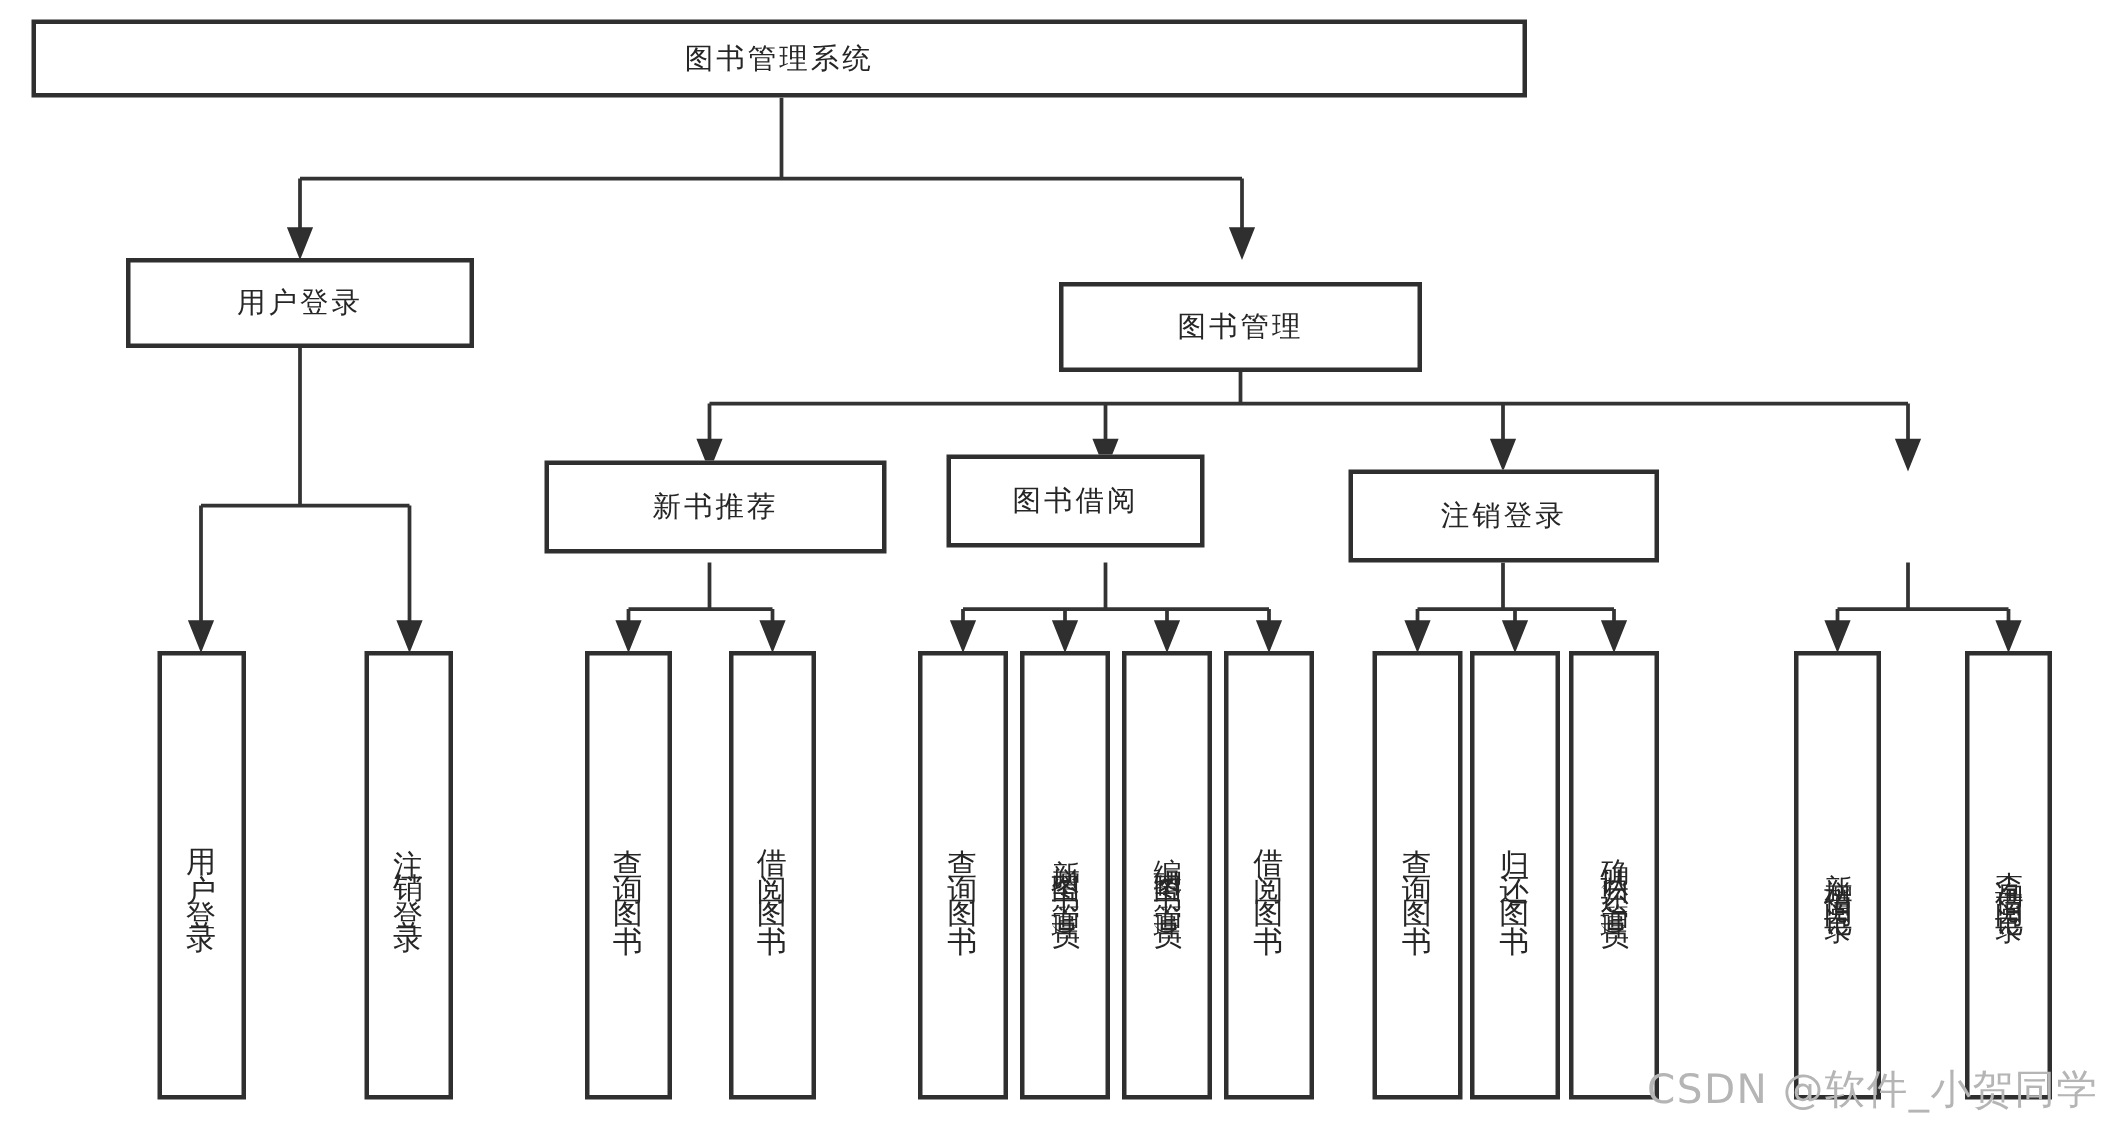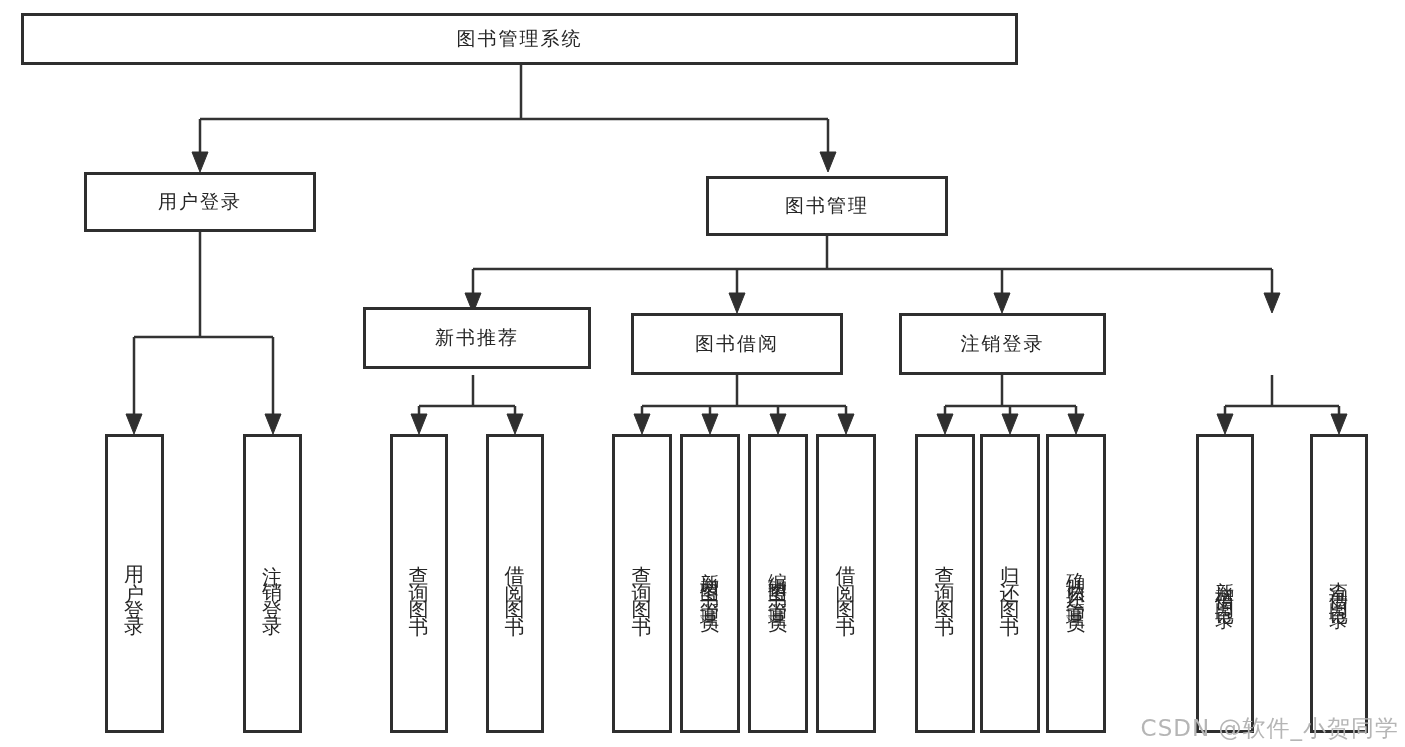--- a/index.html
+++ b/index.html
@@ -58,21 +58,21 @@
     letter-spacing: 17px;
   }
   .v-node span.gap-tight {
     font-size: 19px;
     letter-spacing: 6px;
   }
   .watermark {
     position: absolute;
     right: 6px;
     bottom: 3px;
-    font-size: 23px;
+    font-size: 27px;
     color: #b5b5b5;
     letter-spacing: 1px;
     white-space: nowrap;
   }
 </style>
 </head>
 <body>
 
 <div class="canvas">
 
@@ -138,28 +138,28 @@
     <polygon points="1331,414 1347,414 1339,434"></polygon>
   </svg>
 
   <div class="node h-node" style="left:21px; top:13px; width:997px; height:52px;">
     <span>图书管理系统</span>
   </div>
 
   <div class="node h-node" style="left:84px; top:172px; width:232px; height:60px;">
     <span>用户登录</span>
   </div>
-  <div class="node h-node" style="left:706px; top:176px; width:242px; height:60px;">
+  <div class="node h-node" style="left:706px; top:188px; width:242px; height:60px;">
     <span>图书管理</span>
   </div>
 
   <div class="node h-node" style="left:363px; top:307px; width:228px; height:62px;">
     <span>新书推荐</span>
   </div>
-  <div class="node h-node" style="left:631px; top:313px; width:212px; height:62px;">
+  <div class="node h-node" style="left:631px; top:303px; width:172px; height:62px;">
     <span>图书借阅</span>
   </div>
   <div class="node h-node" style="left:899px; top:313px; width:207px; height:62px;">
     <span>注销登录</span>
   </div>
 
   <div class="node v-node" style="left:105px; top:434px; width:59px; height:299px;">
     <span class="gap-wide">用户登录</span>
   </div>
   <div class="node v-node" style="left:243px; top:434px; width:59px; height:299px;">

